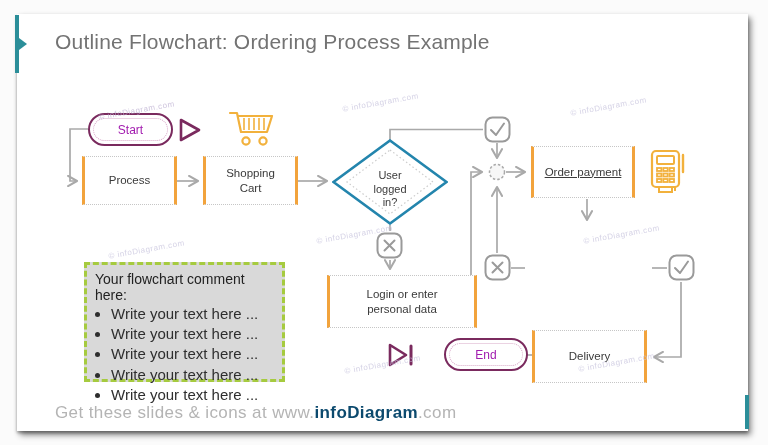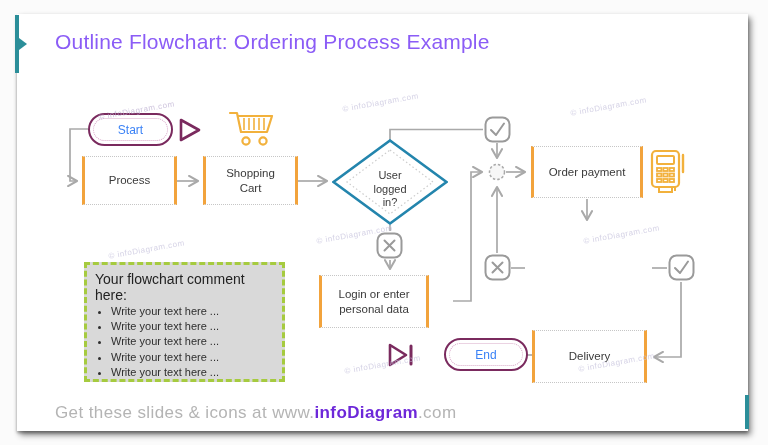--- a/index.html
+++ b/index.html
@@ -4,47 +4,47 @@
 <style>
   html,body{margin:0;padding:0;}
   body{font-family:"Liberation Sans",sans-serif;background:#f6f6f6;}
   .page{position:relative;width:768px;height:445px;background:#fbfbfb;overflow:hidden;}
   .slide{position:absolute;left:17px;top:14px;width:731px;height:417px;background:#ffffff;
          box-shadow:3px 4px 6px rgba(0,0,0,.45), 0 2px 3px rgba(0,0,0,.35);}
   .accent-bar-left{position:absolute;left:15px;top:15px;width:4px;height:58px;background:#2b8e99;}
   .accent-arrow{position:absolute;left:19px;top:38px;width:0;height:0;
          border-left:8px solid #2b8e99;border-top:6px solid transparent;border-bottom:6px solid transparent;}
   .accent-bar-right{position:absolute;left:745px;top:395px;width:4px;height:34px;background:#2b8e99;}
-  .title{position:absolute;left:55px;top:30px;font-size:21px;color:#8b5cf6;letter-spacing:.2px;text-align:right;}
+  .title{position:absolute;left:55px;top:30px;font-size:21px;color:#737373;letter-spacing:.2px;text-align:right;}
   
   .process{position:absolute;background:#fff;border-top:1.6px dotted #c6c6c6;border-bottom:1.6px dotted #c6c6c6;
            border-left:3px solid #f2a33c;border-right:3px solid #f2a33c;
            display:flex;align-items:center;justify-content:center;text-align:center;
            font-size:11.5px;color:#3a3a3a;line-height:1.3;box-sizing:border-box;}
   
   .pill{position:absolute;background:#fff;border:2.5px solid #7a2a5e;border-radius:17px;
-        display:flex;align-items:center;justify-content:center;font-size:12px;color:#3b82f6;box-sizing:border-box;}
+        display:flex;align-items:center;justify-content:center;font-size:12px;color:#a21caf;box-sizing:border-box;}
   .pill::before{content:"";position:absolute;left:3px;right:3px;top:3px;bottom:3px;
         border:1.3px dotted #d8a8c8;border-radius:13px;}
   
   .diamond{position:absolute;}
   .diamond svg{position:absolute;left:0;top:0;}
   .dlabel{position:absolute;left:0;top:0;width:100%;height:100%;display:flex;align-items:center;justify-content:center;
           text-align:center;font-size:11px;color:#3a3a3a;line-height:1.25;}
   .dlabel span{display:block;margin-top:15px;}
   .icon{position:absolute;}
   .watermark{position:absolute;font-size:8px;color:#c7c3dd;opacity:.75;transform:rotate(-10deg);
              letter-spacing:.5px;white-space:nowrap;}
   .comment{position:absolute;left:84px;top:262px;width:201px;height:120px;background:#d9d9d9;
            border:3px dashed #a6cb3f;box-sizing:border-box;padding:6px 8px 0 8px;color:#222;}
   .comment-title{font-size:14px;margin:0 0 2px 0;}
   .comment ul{margin:2px 0 0 0;padding-left:16px;list-style:disc;}
-  .comment li{font-size:11px;margin-bottom:3.2px;color:#2e2e2e;}
+  .comment li{font-size:15px;margin-bottom:3.2px;color:#2e2e2e;}
   .footer{position:absolute;left:55px;top:403px;font-size:17px;color:#b4b4b4;letter-spacing:.4px;}
-  .footer b{color:#6d28d9;}
+  .footer b{color:#0c4a6e;}
   .wires{position:absolute;left:0;top:0;pointer-events:none;}
 </style>
 </head>
 <body>
 
 <div class="page">
   <div class="slide"></div>
   <div class="accent-bar-left"></div>
   <div class="accent-arrow"></div>
   <div class="accent-bar-right"></div>
@@ -91,24 +91,24 @@
     <path d="M3,4 L19,14 L3,24 Z" fill="none" stroke="#7a2a5e" stroke-width="2.6" stroke-linejoin="round"></path>
     <line x1="24" y1="5" x2="24" y2="23" stroke="#7a2a5e" stroke-width="3" stroke-linecap="round"></line>
   </svg>
 
   <div class="process" style="left:82px;top:156px;width:95px;height:49px;">
     <span>Process</span>
   </div>
   <div class="process" style="left:203px;top:156px;width:95px;height:49px;">
     <span style="width:62px;">Shopping Cart</span>
   </div>
-  <div class="process" style="left:531px;top:146px;width:112px;height:52px;">
+  <div class="process" style="left:531px;top:146px;width:104px;height:52px;text-decoration:underline;">
     <span>Order payment</span>
   </div>
-  <div class="process" style="left:319px;top:275px;width:110px;height:53px;">
+  <div class="process" style="left:327px;top:275px;width:150px;height:53px;">
     <span style="width:96px;">Login or enter personal data</span>
   </div>
   <div class="process" style="left:532px;top:330px;width:115px;height:53px;text-align:right;">
     <span>Delivery</span>
   </div>
 
   <div class="diamond" style="left:332px;top:139px;width:116px;height:86px;">
     <svg width="116" height="86" viewBox="0 0 116 86">
       <polygon points="58,1.5 114.5,43 58,84.5 1.5,43" fill="#ffffff" stroke="#2385ad" stroke-width="2.6" stroke-linejoin="miter"></polygon>
       <polygon points="58,11 101,43 58,75 15,43" fill="none" stroke="#cccccc" stroke-width="1.2" stroke-dasharray="1.5,2.5"></polygon>

